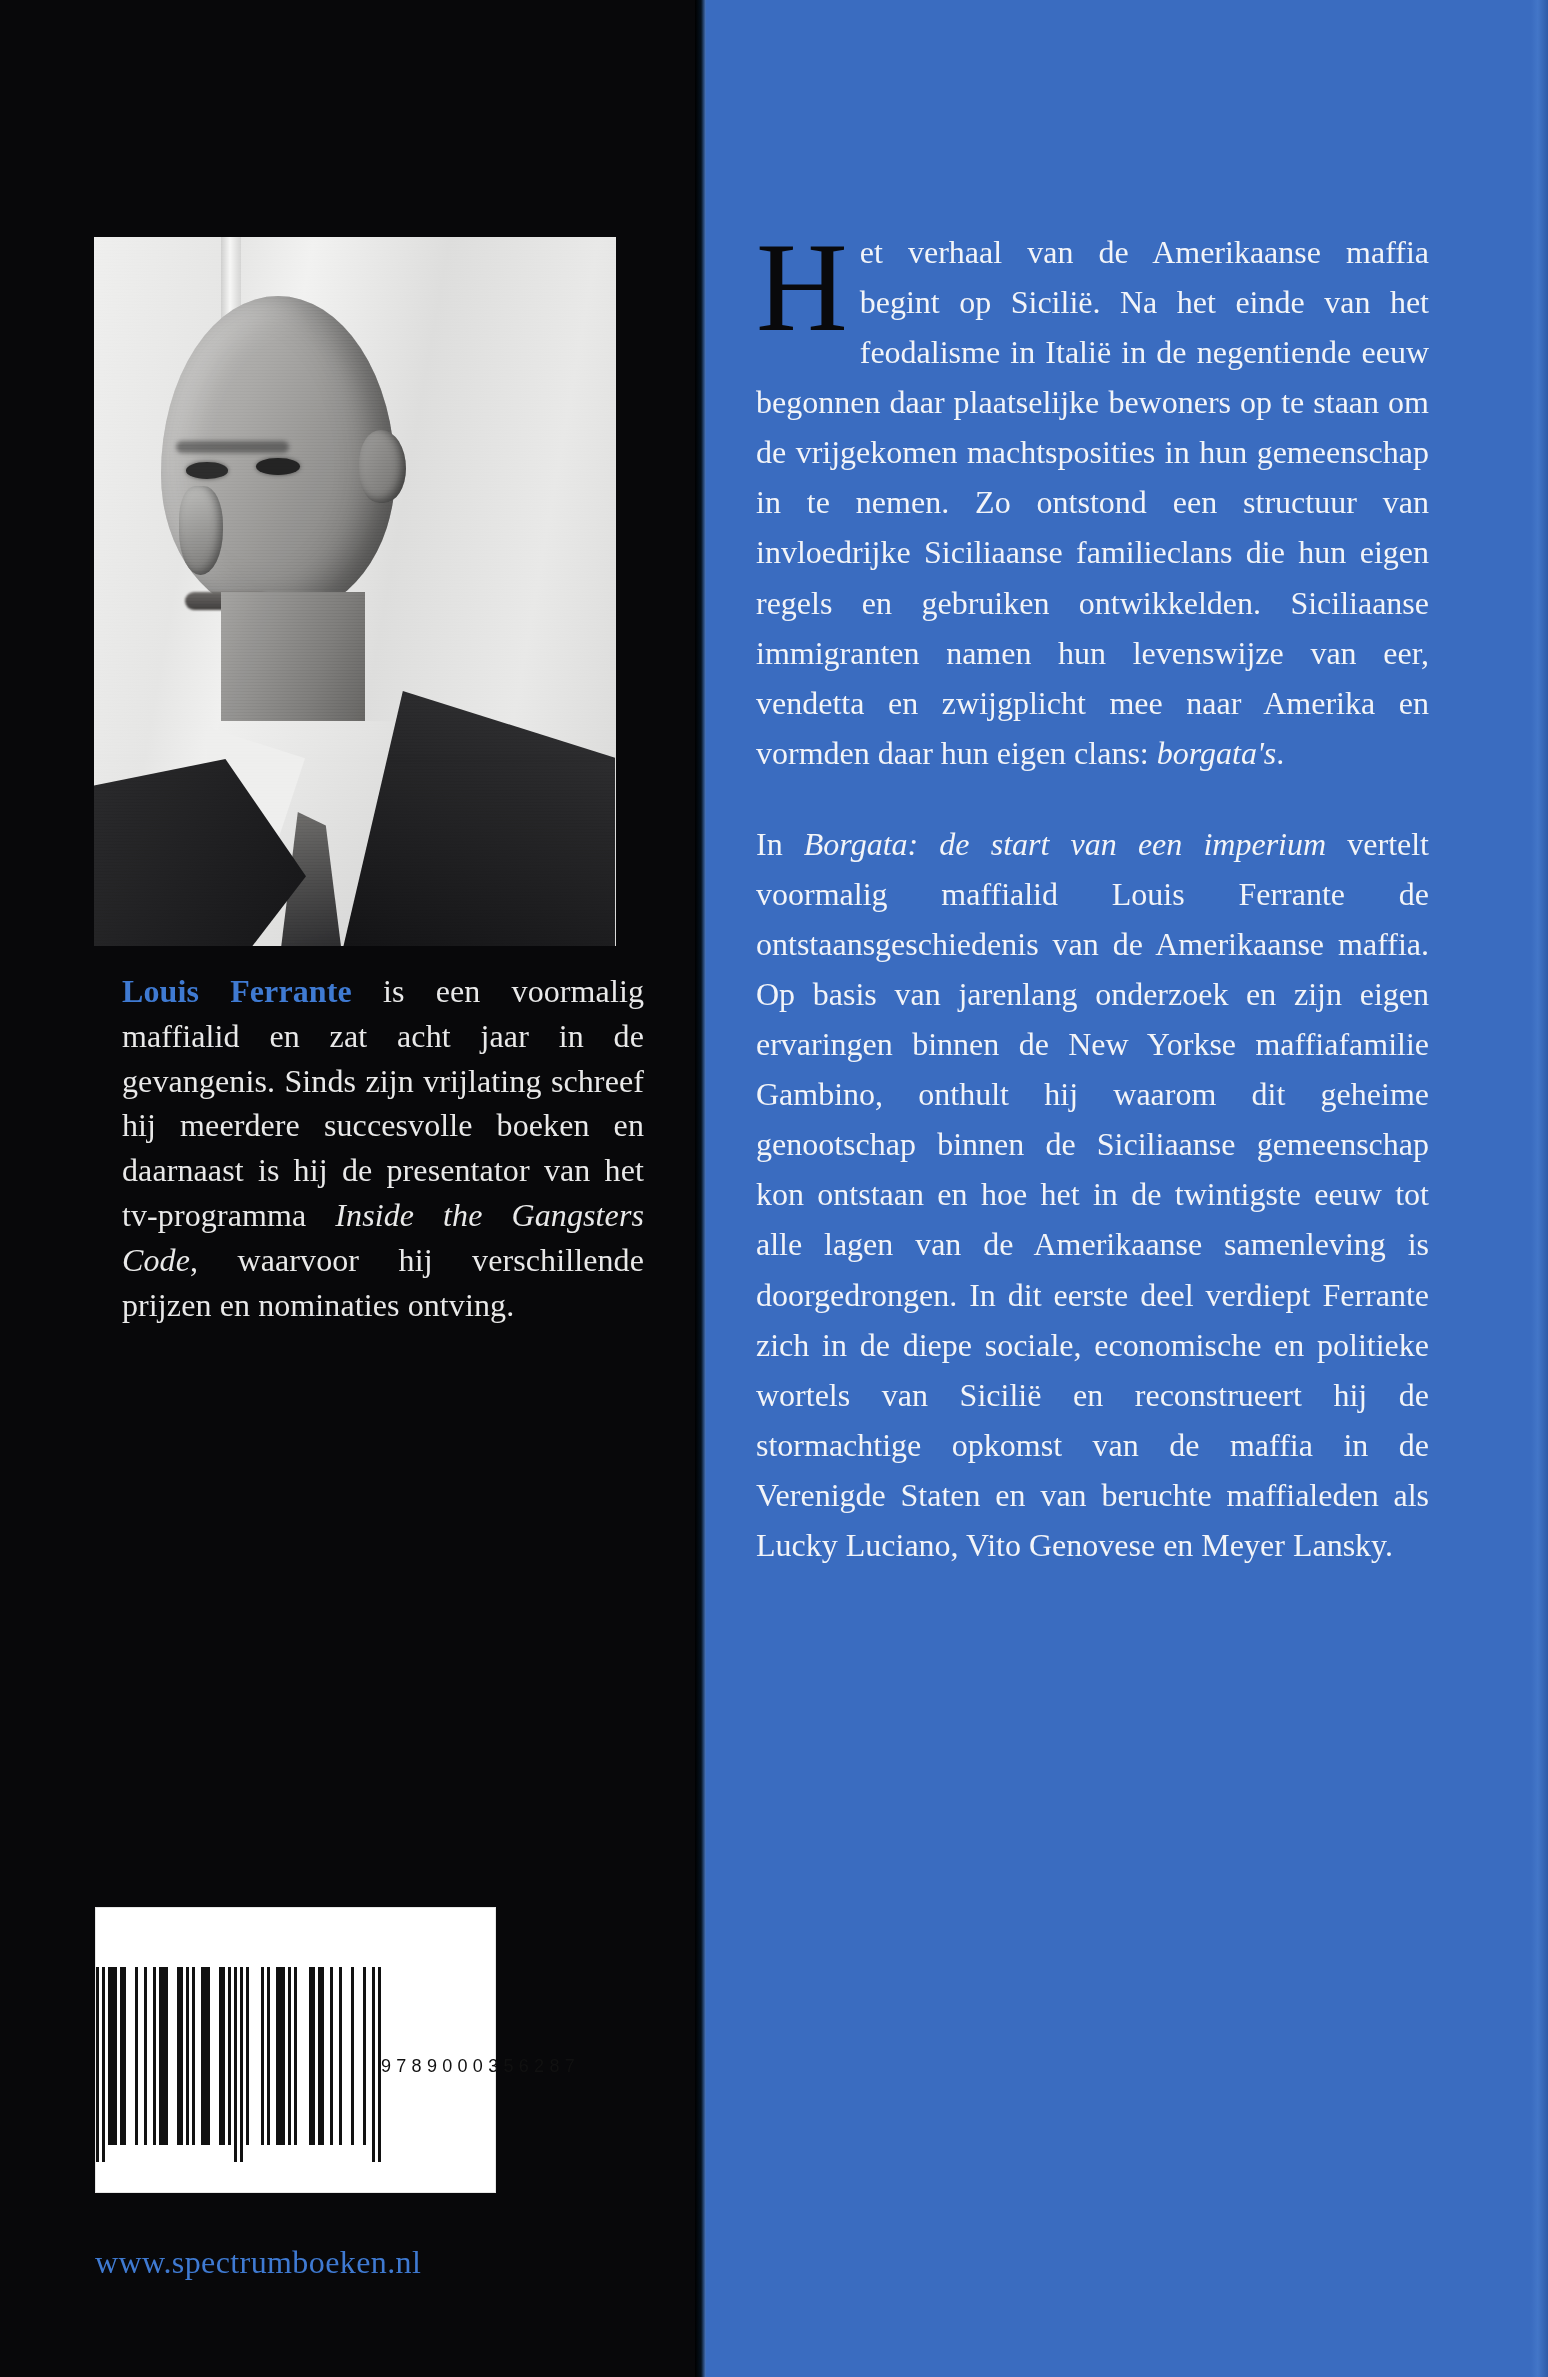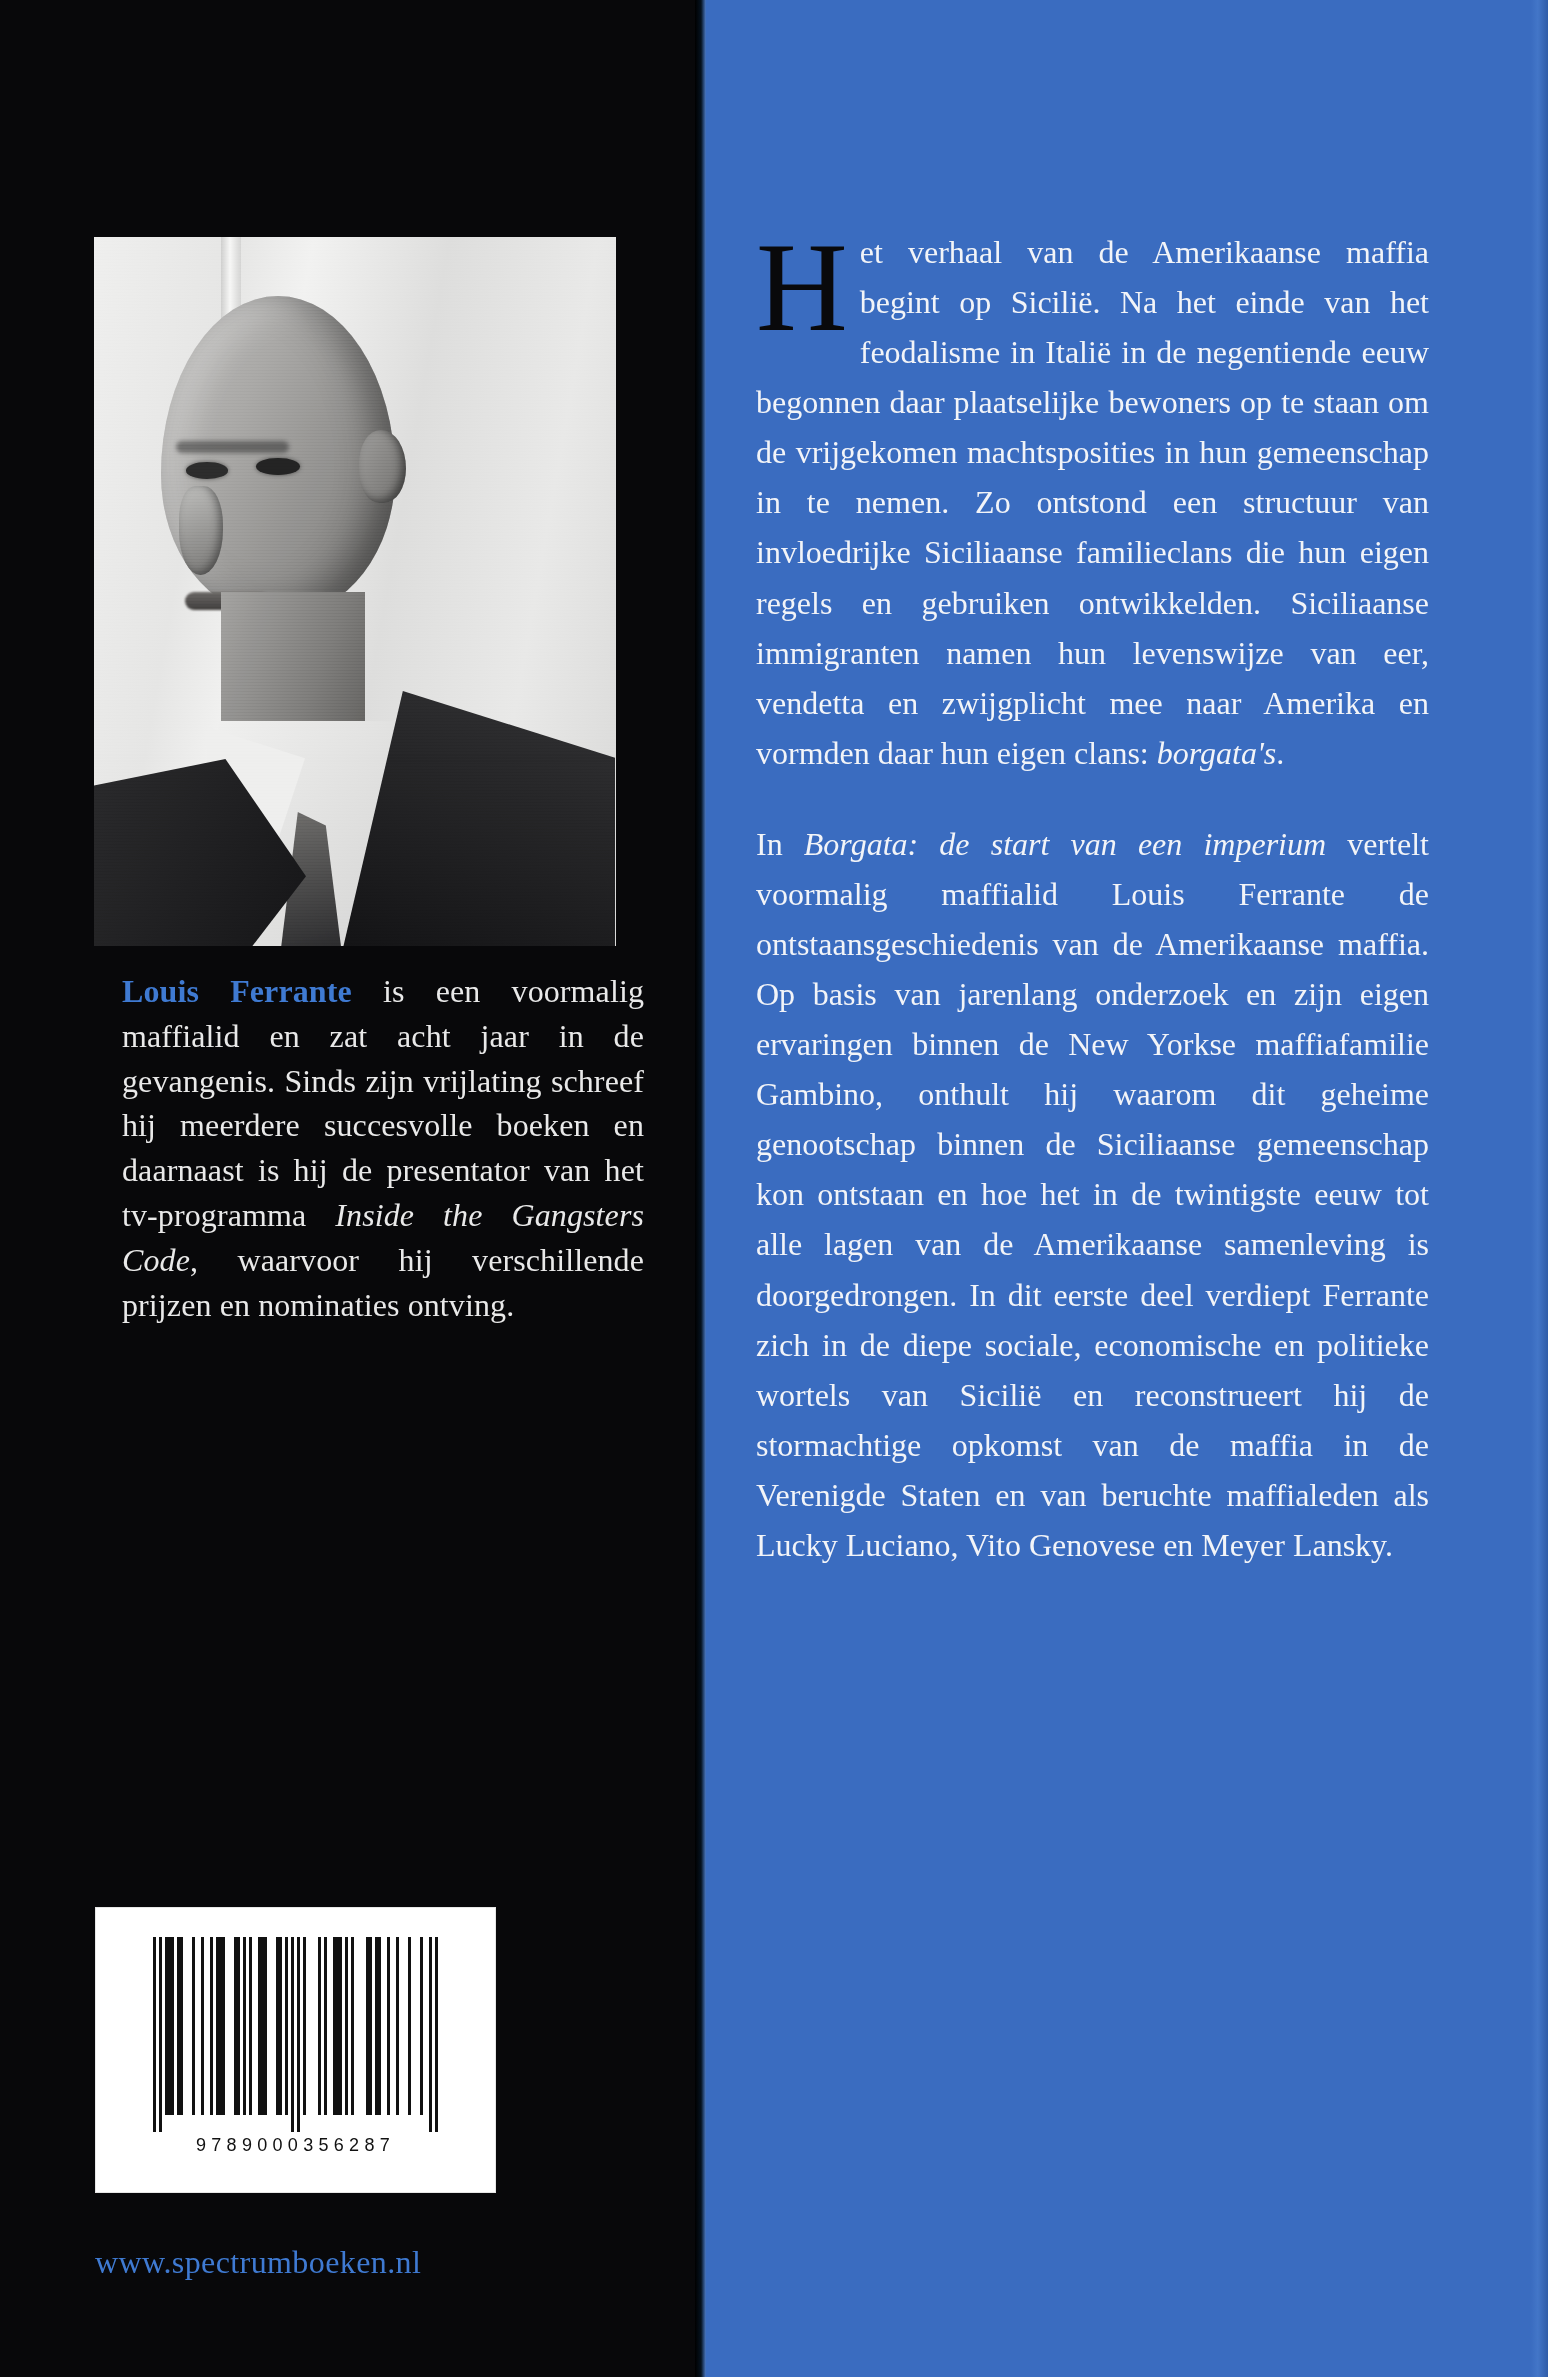--- a/index.html
+++ b/index.html
@@ -205,21 +205,21 @@
     letter-spacing: 0.8px;
     display: flex;
     align-items: center;
     justify-content: center;
   }
   .barcode-area {
     height: 284px;
     background: #ffffff;
     position: relative;
     display: flex;
-    flex-direction: column;
+    flex-direction: row;
     align-items: center;
     justify-content: flex-start;
     padding-top: 29px;
     box-sizing: border-box;
   }
   .bars {
     height: 195px;
     display: flex;
     align-items: flex-start;
     gap: 0;

